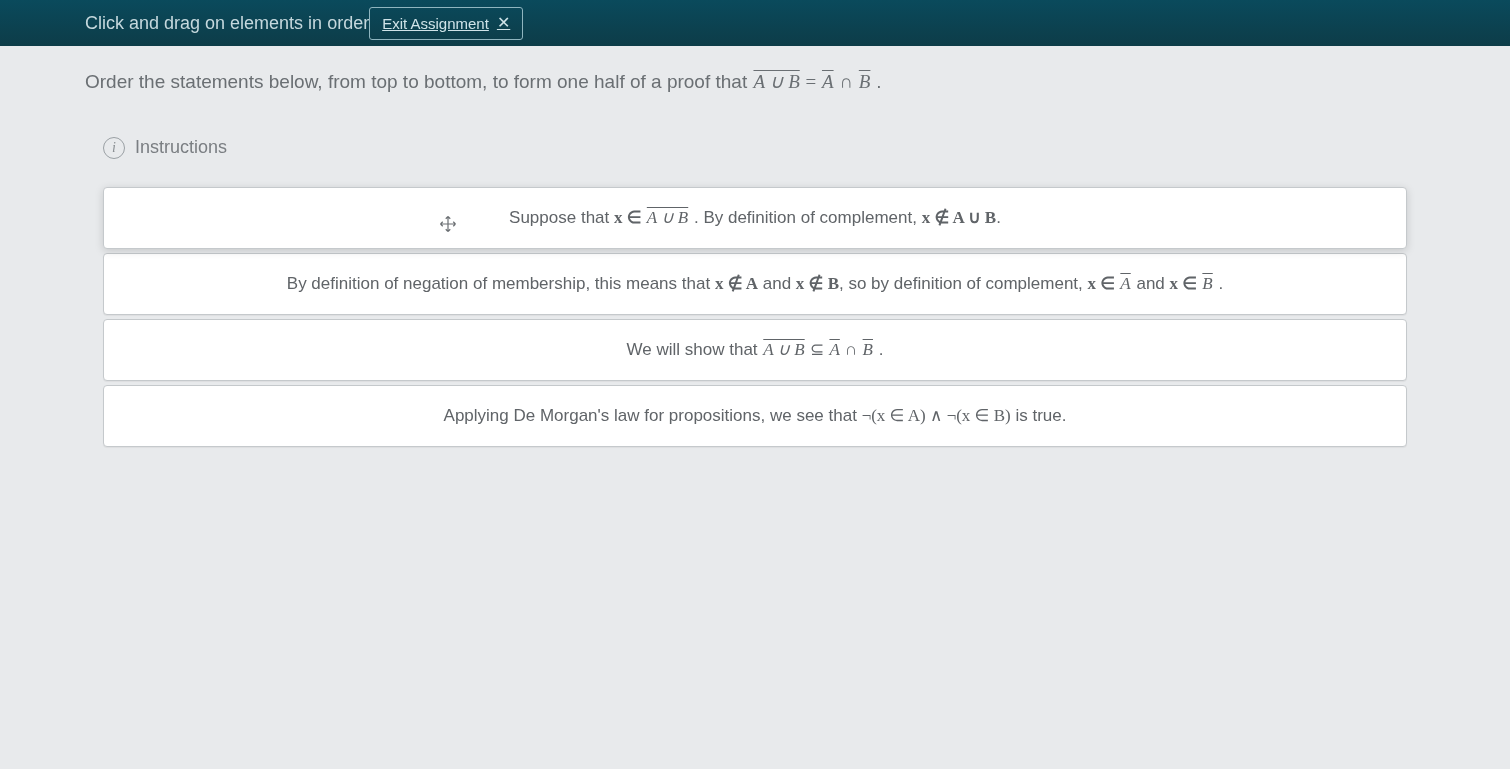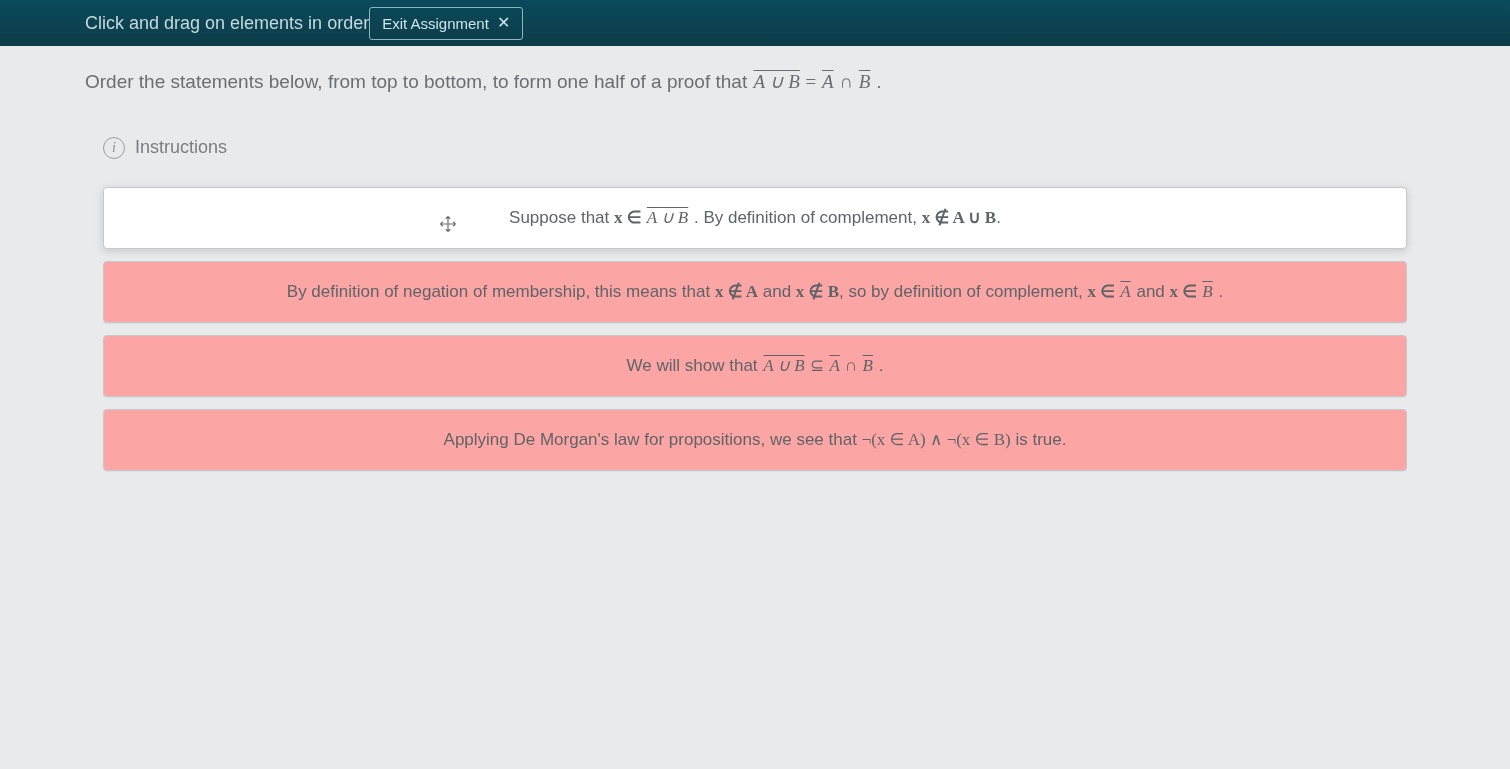--- a/index.html
+++ b/index.html
@@ -22,20 +22,21 @@
   border: 1px solid #8fb5bf;
   background: transparent;
   color: #cfe3e8;
   padding: 7px 12px;
   font-size: 15px;
   border-radius: 3px;
   display: flex;
   align-items: center;
   gap: 8px;
   cursor: pointer;
+  text-decoration: underline;
 }
 .exit-btn .x { font-size: 16px; line-height: 1; }
 .content { padding: 22px 85px 0 85px; }
 .prompt {
   font-size: 19px;
   color: #6a6f73;
   font-weight: 300;
   line-height: 1.5;
   margin-bottom: 40px;
 }
@@ -50,23 +51,23 @@
   font-weight: 300;
   margin-left: 18px;
   margin-bottom: 28px;
 }
 .info-icon {
   width: 22px; height: 22px; border: 1.5px solid #9aa0a4; border-radius: 50%;
   display: flex; align-items: center; justify-content: center;
   font-family: "Times New Roman", serif; font-style: italic; font-size: 14px;
   color: #8a8f93;
 }
-.cards { display: flex; flex-direction: column; gap: 12px; padding: 0 18px; }
+.cards { display: flex; flex-direction: column; gap: 4px; padding: 0 18px; }
 .card {
-  background: #fca5a5;
+  background: #ffffff;
   border: 1px solid #c5c9cc;
   border-radius: 4px;
   min-height: 62px;
   display: flex;
   align-items: center;
   justify-content: center;
   padding: 18px 20px;
   font-size: 17px;
   color: #606468;
   text-align: center;

